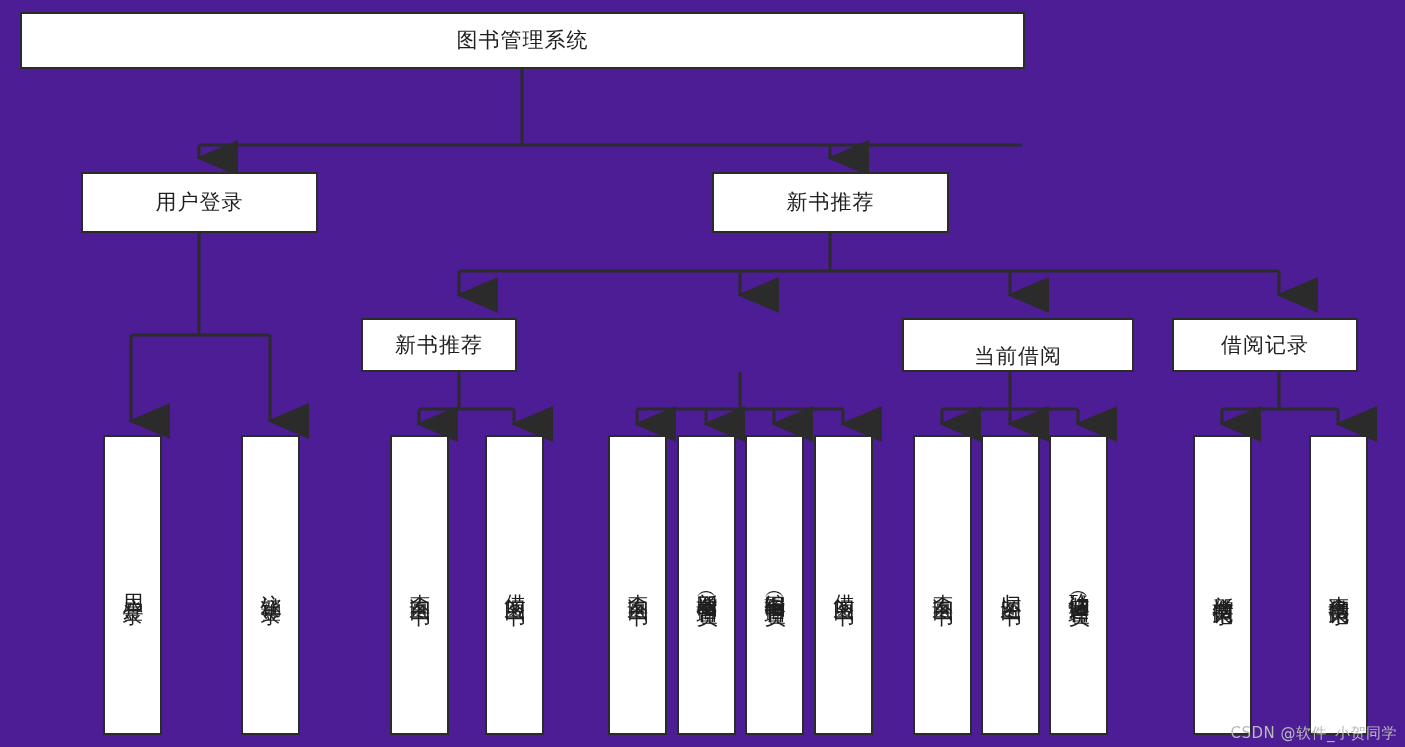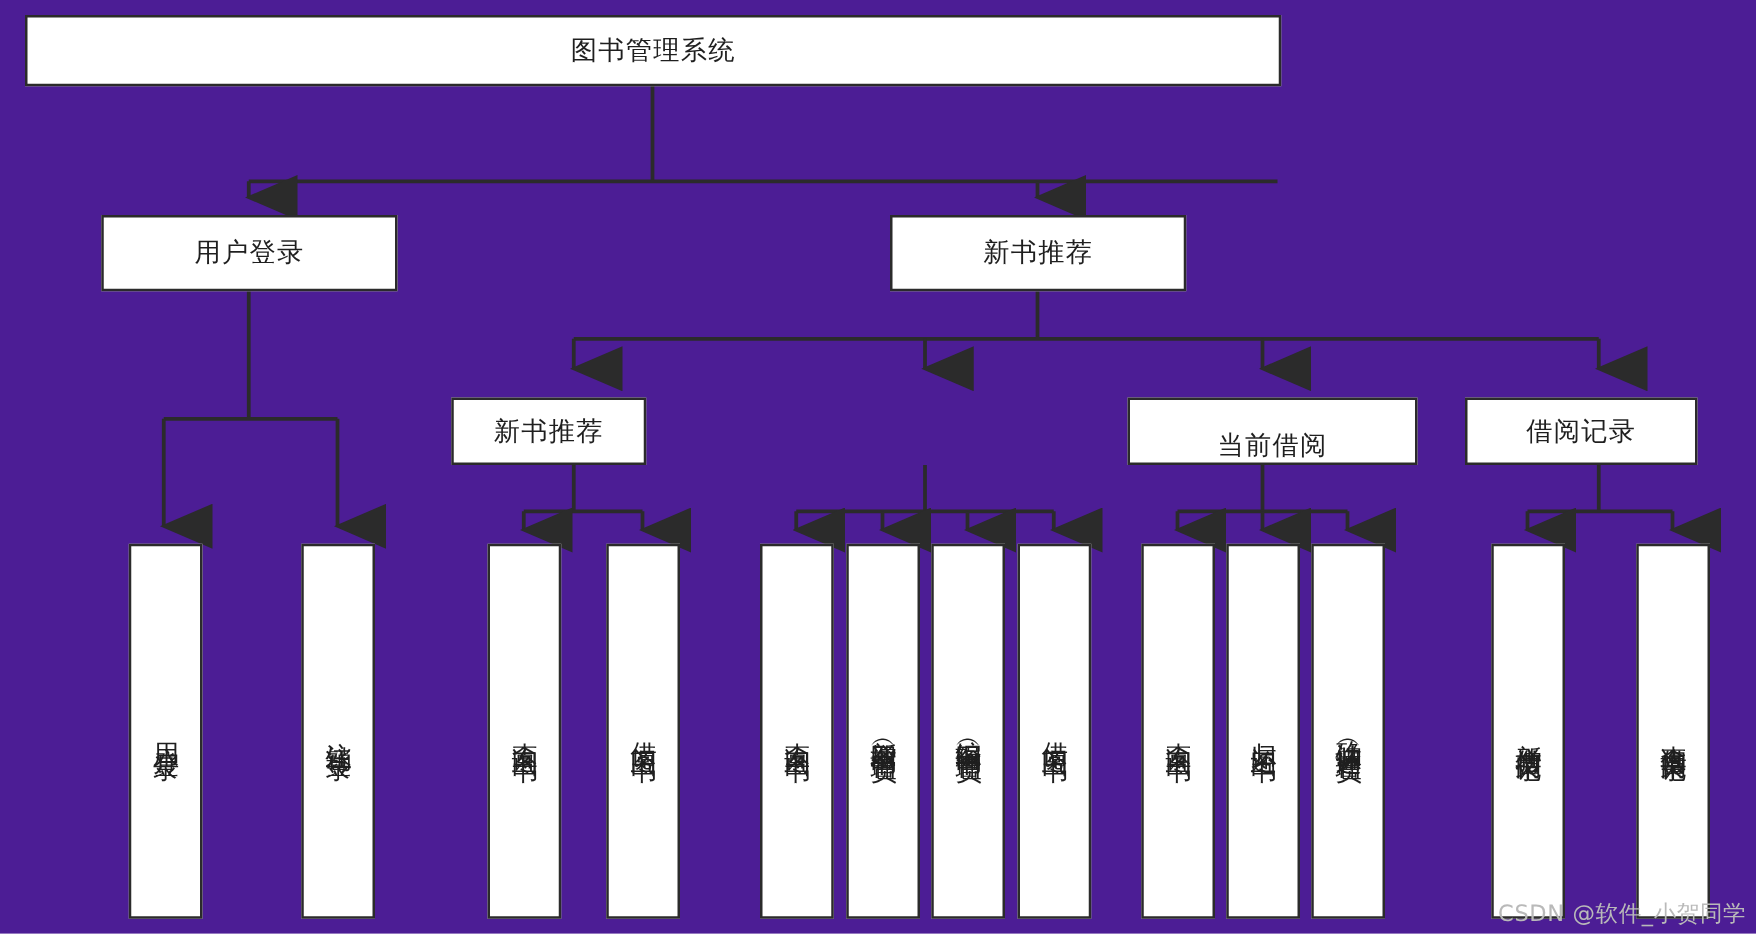--- a/index.html
+++ b/index.html
@@ -59,21 +59,21 @@
     font-size: 21px;
     text-align: left;
   }
   .node.leaf.tall-text .node-label {
     letter-spacing: 2px;
   }
   .watermark {
     position: absolute;
     right: 8px;
     bottom: 4px;
-    font-size: 18px;
+    font-size: 15px;
     color: #b9b9b9;
     letter-spacing: 0.5px;
     white-space: nowrap;
     z-index: 5;
   }
 </style>
 </head>
 <body>
 
 <div id="diagram-root">

